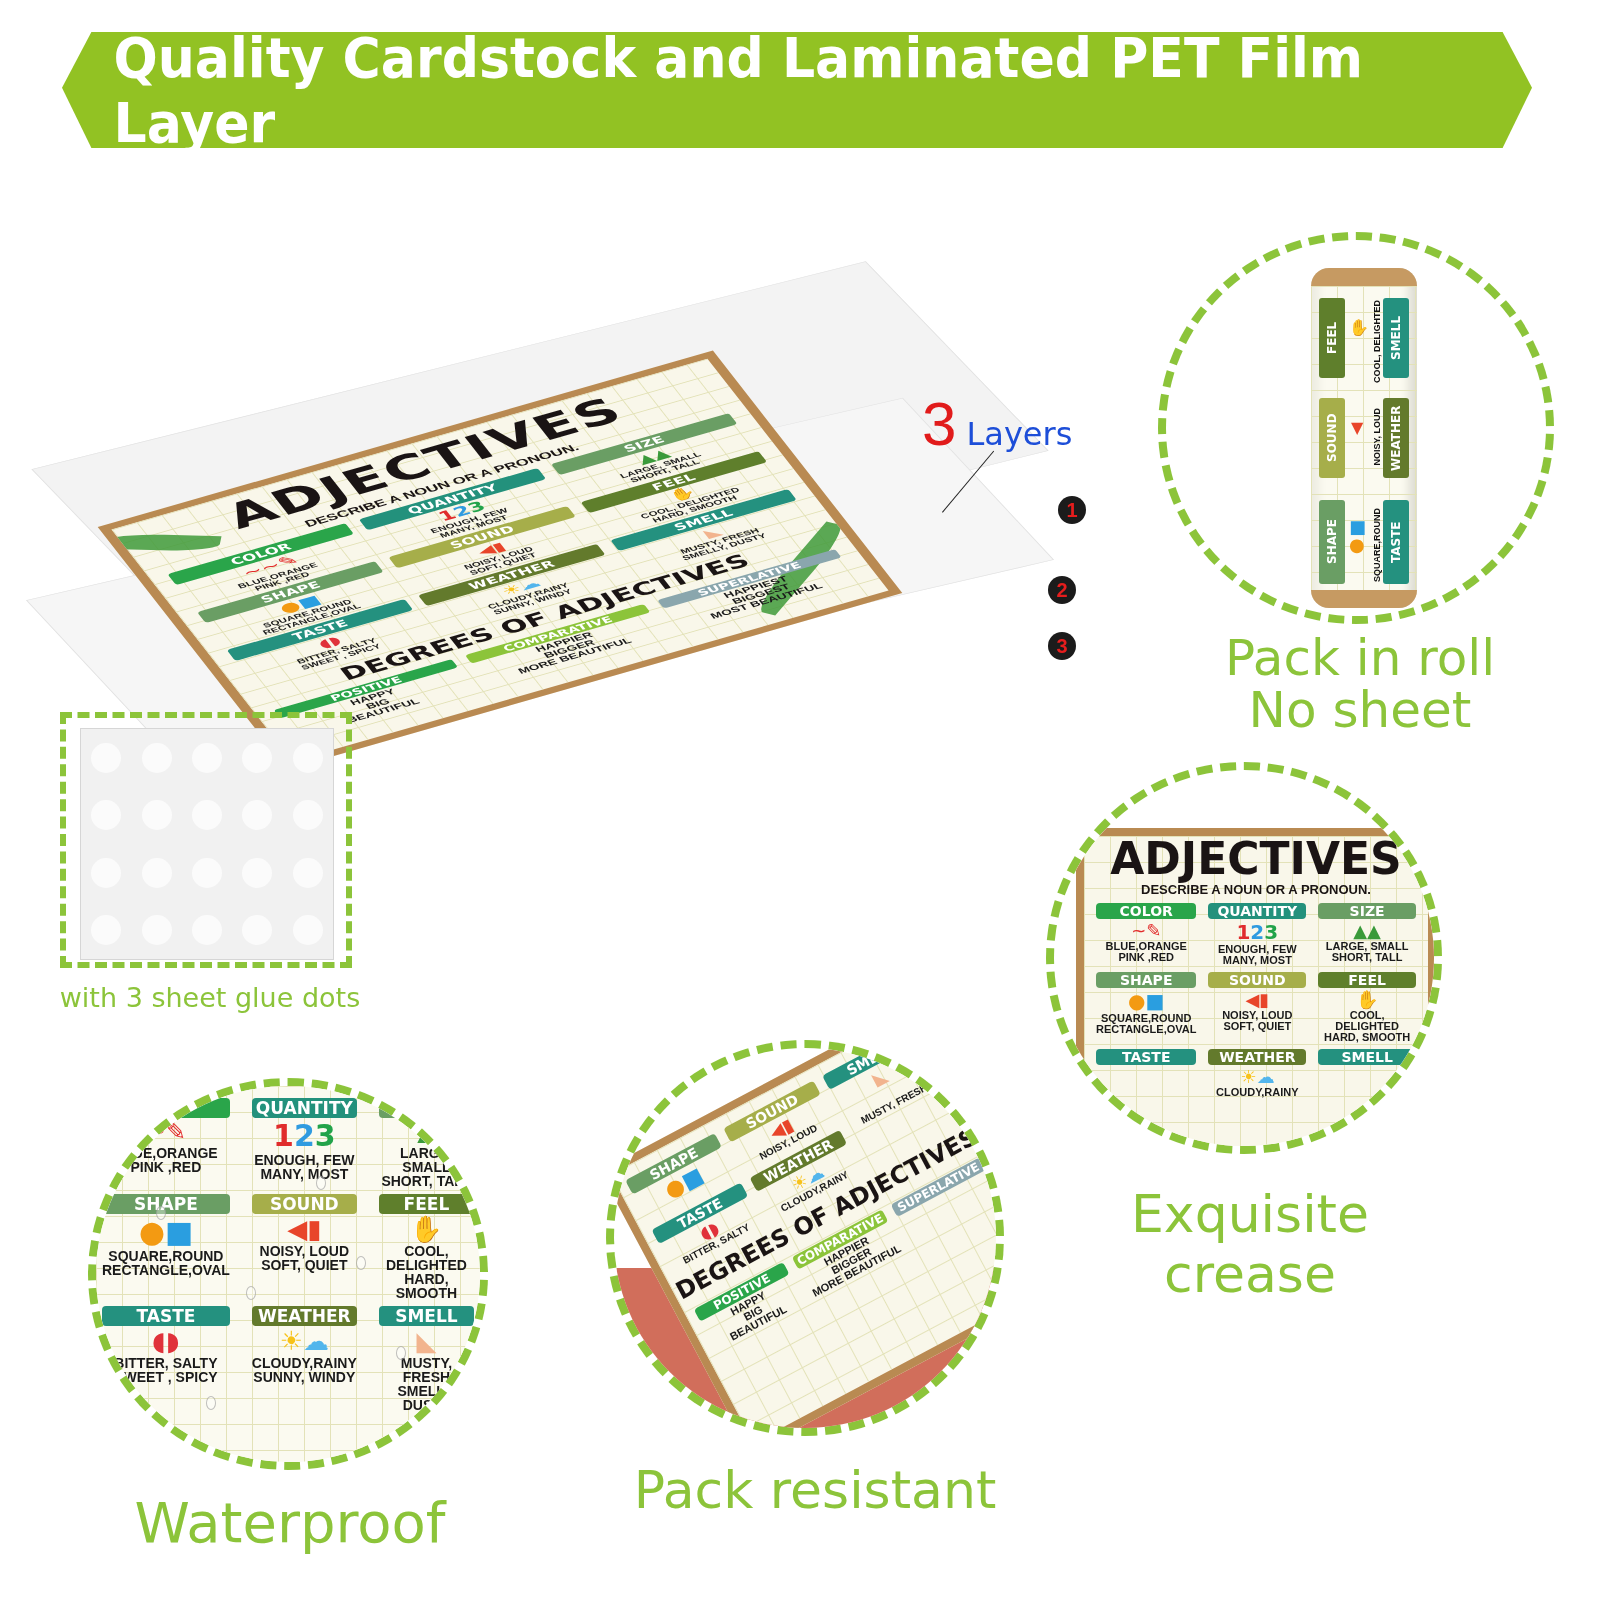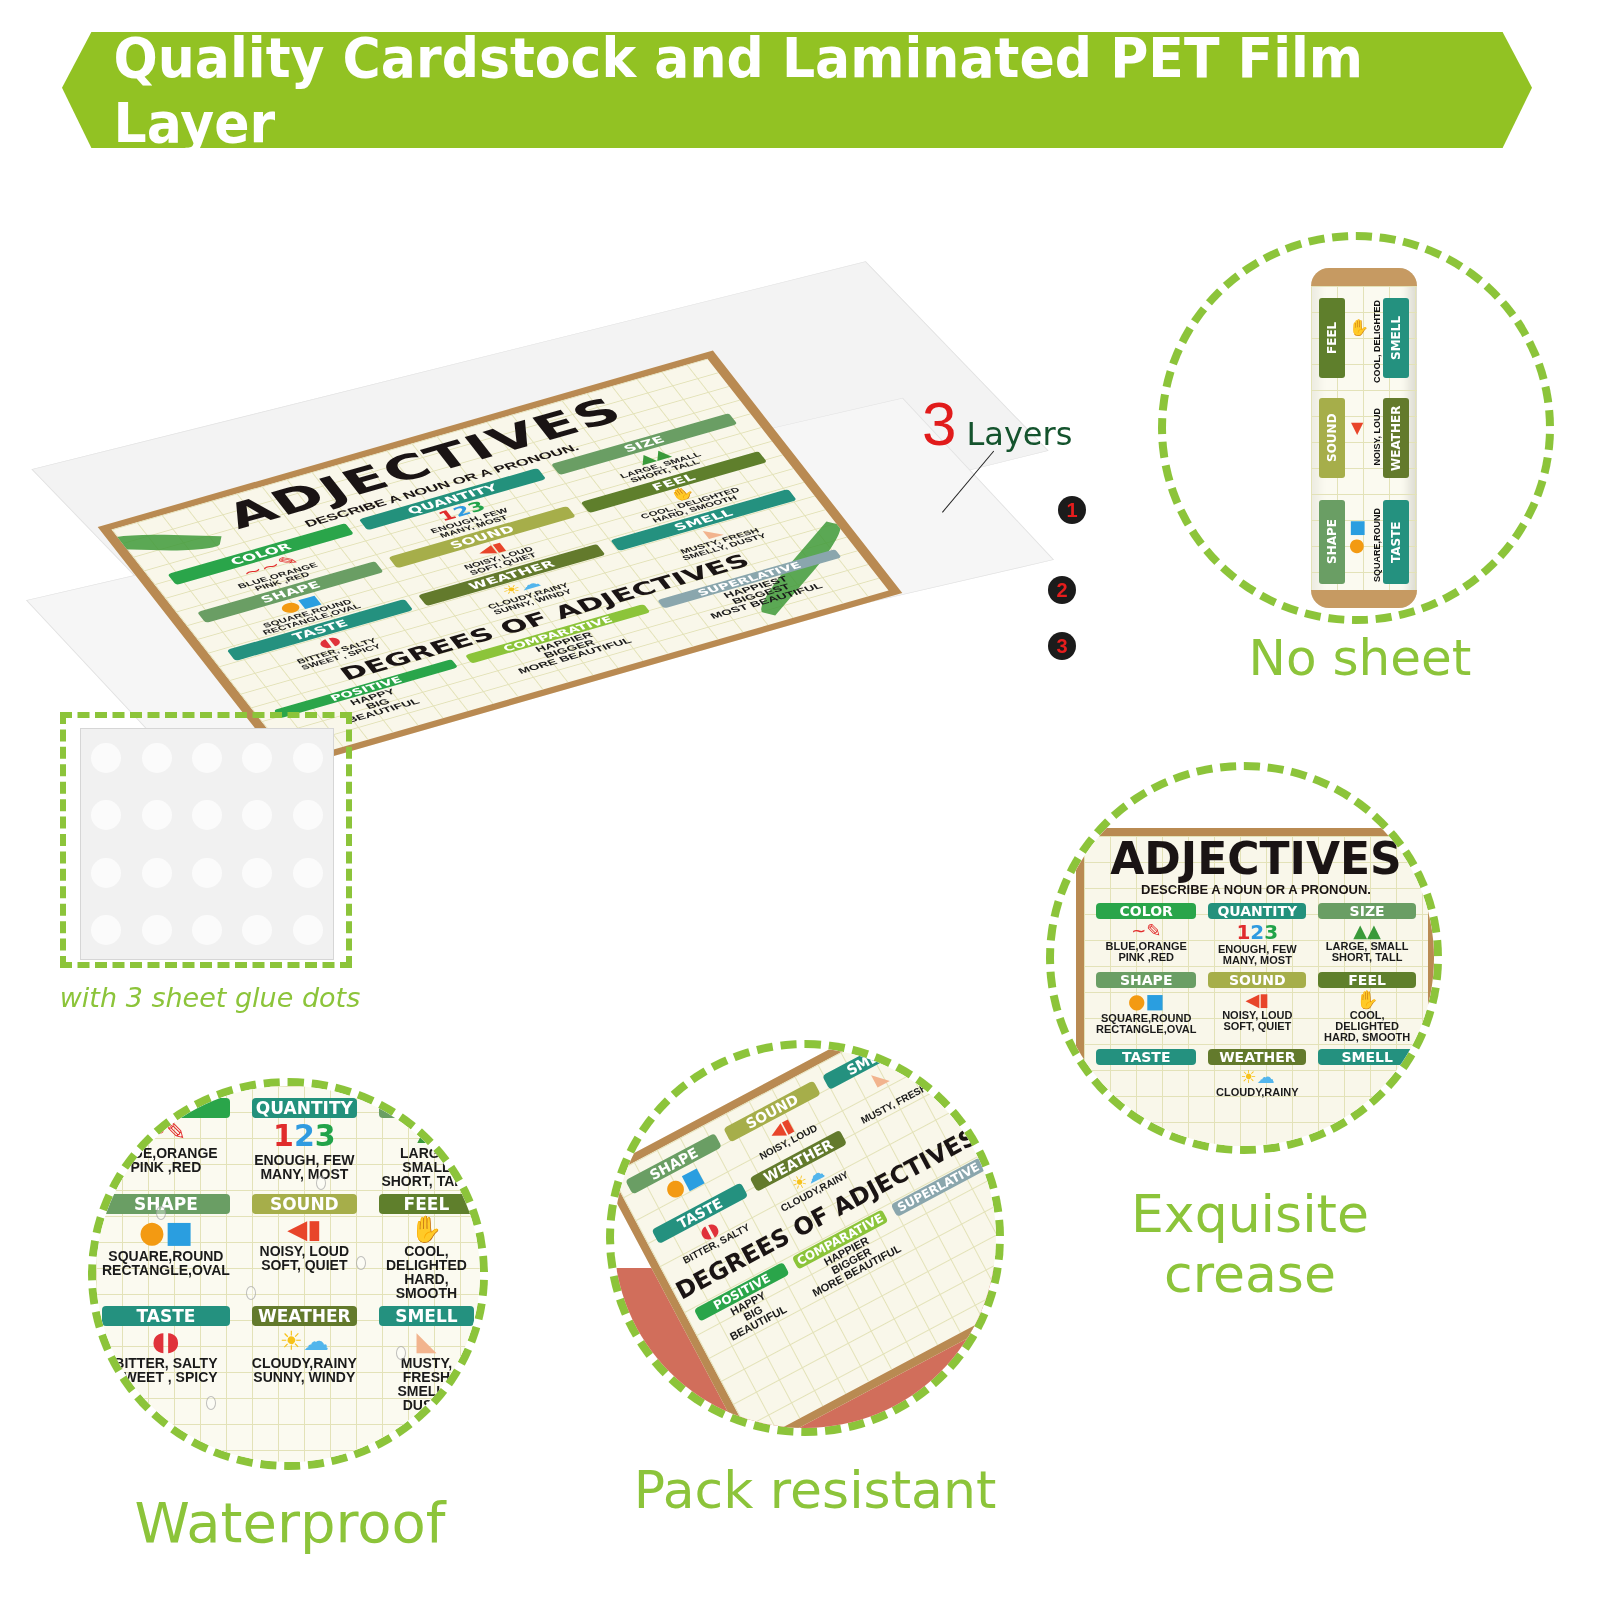--- a/index.html
+++ b/index.html
@@ -57,21 +57,21 @@
     position: absolute; inset: 18px 20px 18px 20px;
     display: grid; grid-template-columns: repeat(3, 1fr); gap: 8px 12px;
   }
   .leaf {
     position: absolute; width: 110px; height: 26px; border-radius: 50% 0 50% 0;
     background: #3f9a3a; opacity: 0.85;
   }
 
   .layer-title { position: absolute; left: 922px; top: 388px; display: flex; align-items: baseline; }
   .layer-title .num { color: #e11b1b; font-family: "Liberation Sans", sans-serif; font-size: 62px; }
-  .layer-title .lbl { color: #14532d; font-family: "DejaVu Sans", sans-serif; font-size: 32px; margin-left: 10px; }
+  .layer-title .lbl { color: #1d4ed8; font-family: "DejaVu Sans", sans-serif; font-size: 32px; margin-left: 10px; }
   .badge {
     position: absolute; width: 28px; height: 28px; border-radius: 50%;
     background: #1b1b1b; color: #e61d1d; font-family: "Liberation Sans", sans-serif; font-weight: bold;
     font-size: 20px; display: flex; align-items: center; justify-content: center;
   }
 
   
   .dash-circle {
     position: absolute; border-radius: 50%;
     border: 8px dashed #8cc43a;
@@ -233,20 +233,21 @@
     <div class="vdesc" style="left:62px; top:32px;">COOL, DELIGHTED</div>
     <div class="vdesc" style="left:62px; top:140px;">NOISY, LOUD</div>
     <div class="vdesc" style="left:62px; top:240px;">SQUARE,ROUND</div>
     <div style="position:absolute; left:38px; top:250px; font-size:18px; line-height:1;"><span style="color:#2a9ee0">■</span><br><span style="color:#f39a12">●</span></div>
     <div style="position:absolute; left:40px; top:150px; font-size:16px; color:#e8452a;">▼</div>
     <div style="position:absolute; left:38px; top:50px; font-size:16px; color:#f2b48e;">✋</div>
     <div class="cap" style="bottom:0;"></div>
   </div>
 </div>
 <div class="caption" style="left:1180px; top:632px; width:360px; font-size:50px; line-height:52px;">
+  <div>Pack in roll</div>
   <div>No sheet</div>
 </div>
 
 <div class="glue-frame">
   <div class="glue-sheet">
     <div class="dot"></div>
       <div class="dot"></div>
       <div class="dot"></div>
       <div class="dot"></div>
       <div class="dot"></div>
@@ -260,21 +261,21 @@
       <div class="dot"></div>
       <div class="dot"></div>
       <div class="dot"></div>
     <div class="dot"></div>
       <div class="dot"></div>
       <div class="dot"></div>
       <div class="dot"></div>
       <div class="dot"></div>
   </div>
 </div>
-<div class="caption" style="left:30px; top:980px; width:360px; font-size:27px; line-height:36px;font-style:italic;">
+<div class="caption" style="left:30px; top:980px; width:360px; font-size:27px; line-height:36px;">
   <div>with 3 sheet glue dots</div>
 </div>
 
 <div class="dash-circle" style="left:1046px; top:762px; width:396px; height:392px;">
   <div class="poster" style="left:22px; top:58px; width:360px; height:340px; border-width:8px;">
     <div class="grid-bg"></div>
     <div class="ptitle" style="font-size:44px; line-height:46px;">ADJECTIVES</div>
     <div class="psub" style="font-size:13px;">DESCRIBE A NOUN OR A PRONOUN.</div>
     <div style="position:relative; display:grid; grid-template-columns:repeat(3,1fr); gap:4px 12px; margin:4px 12px 0;">
       <div class="cell"><div class="tag" style="background:#2aa54a; width:100%; font-size:14px;">COLOR</div><div style="font-size:18px; color:#e22b2b;">~✎</div><div class="desc" style="font-size:11px;">BLUE,ORANGE</div><div class="desc" style="font-size:11px;">PINK ,RED</div></div>

